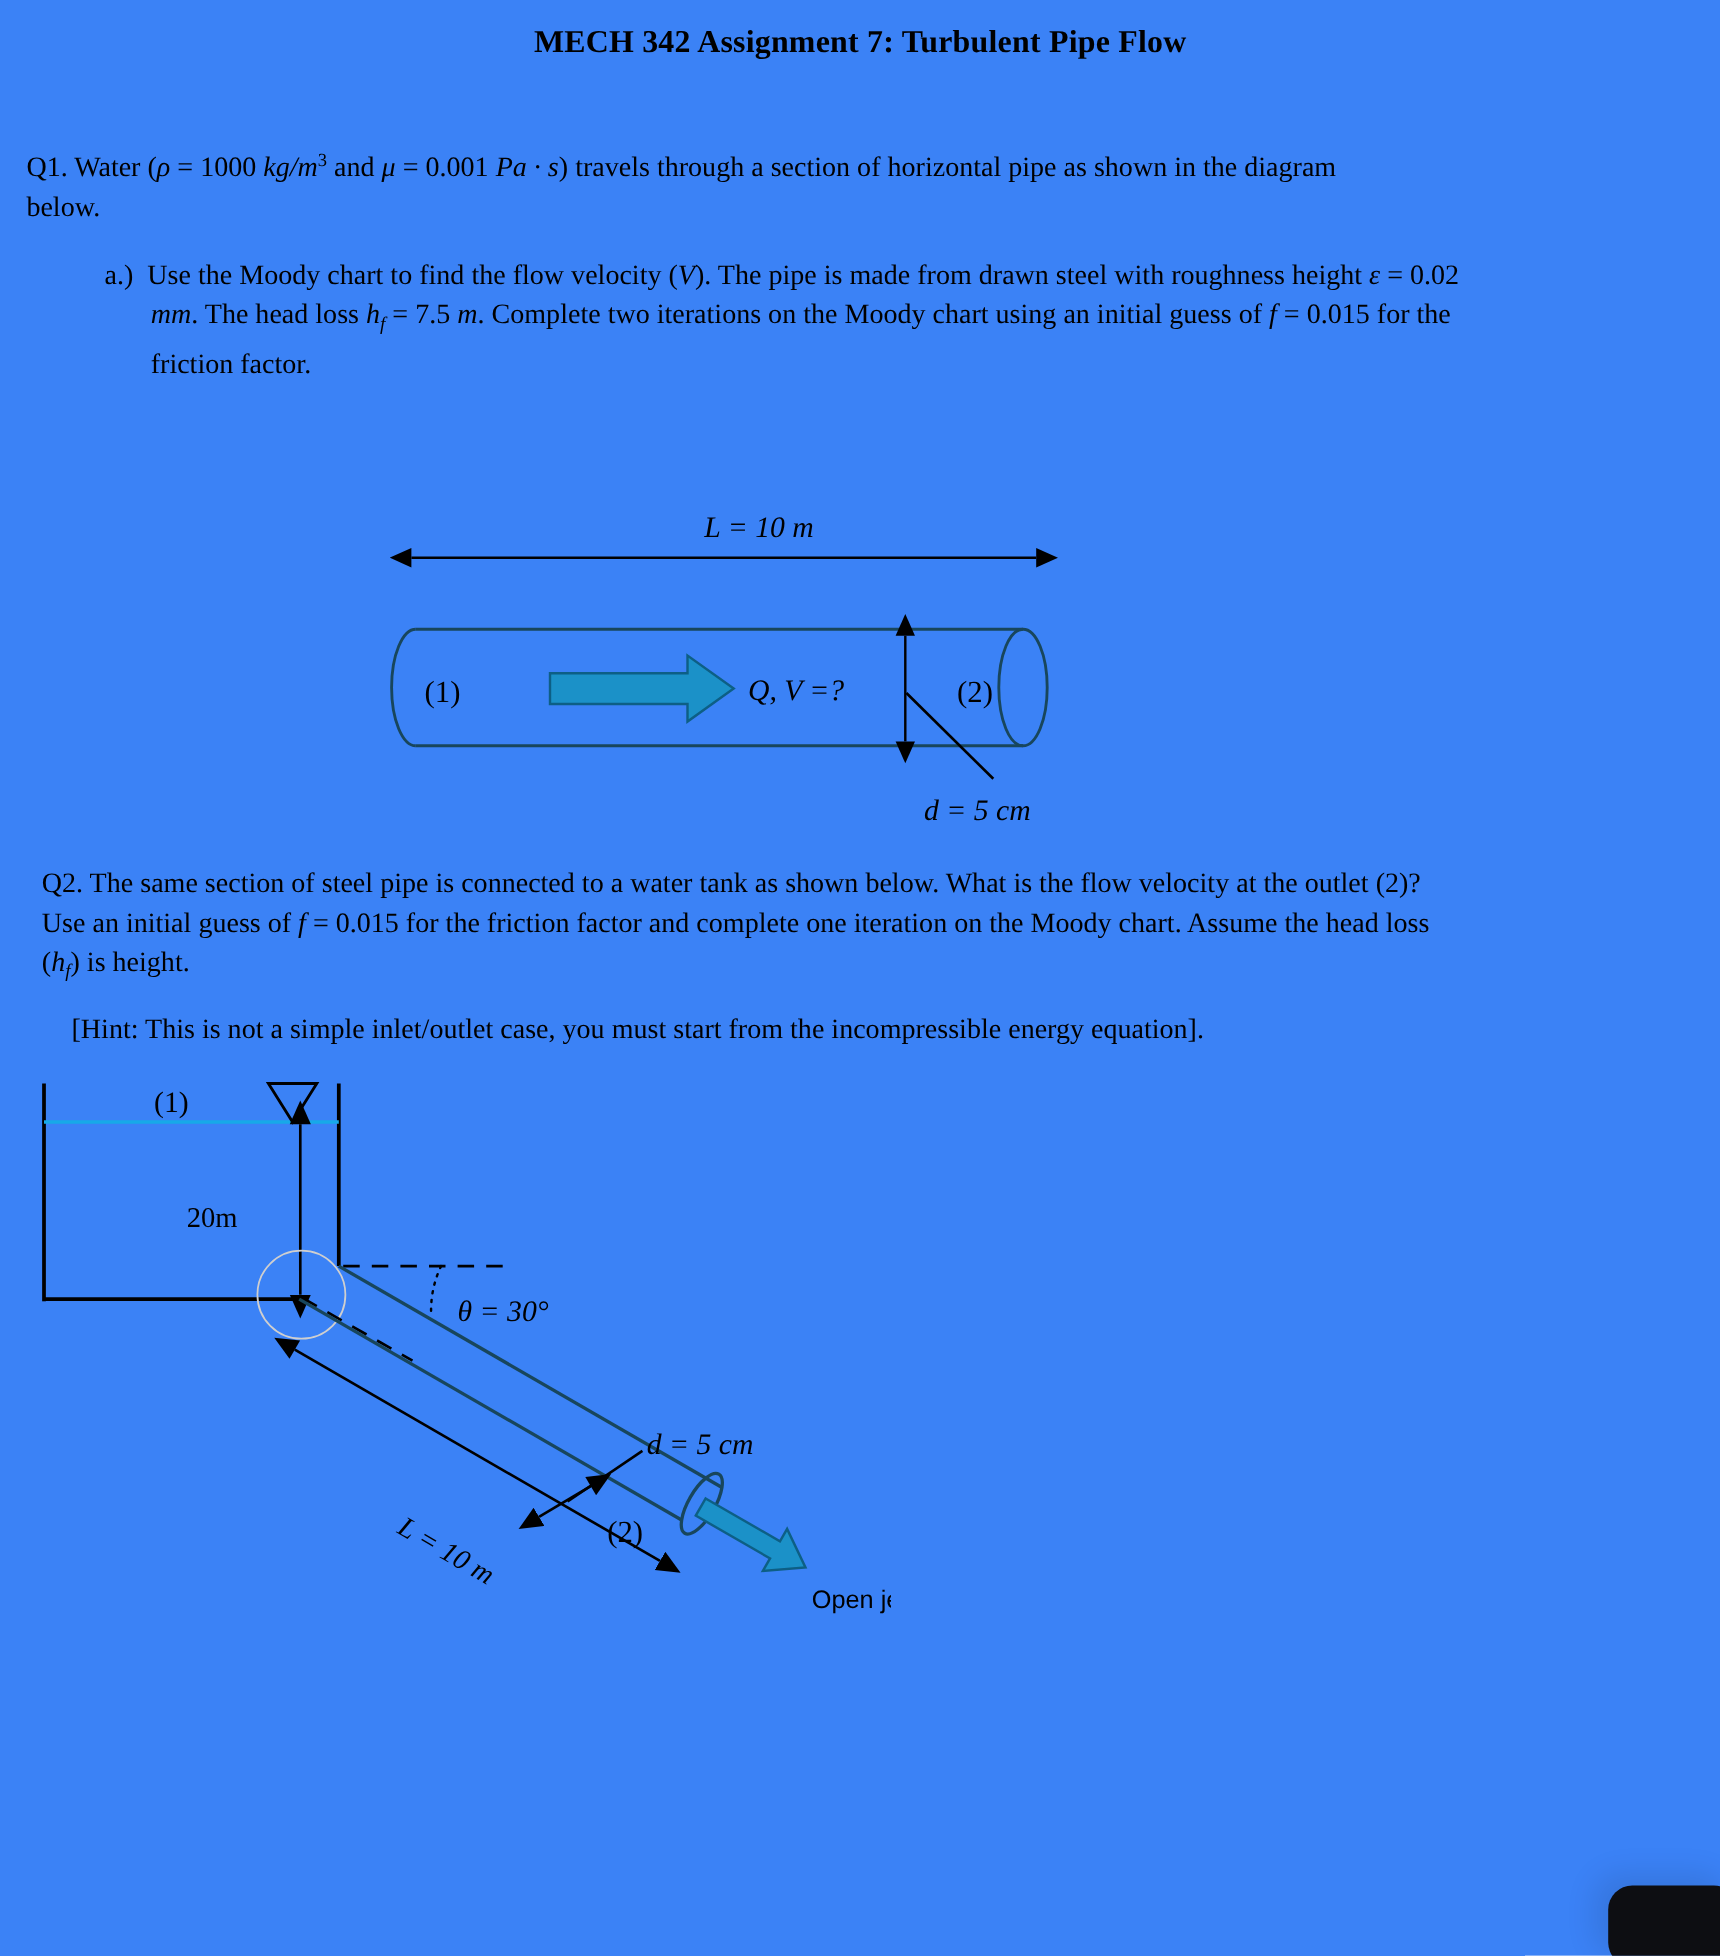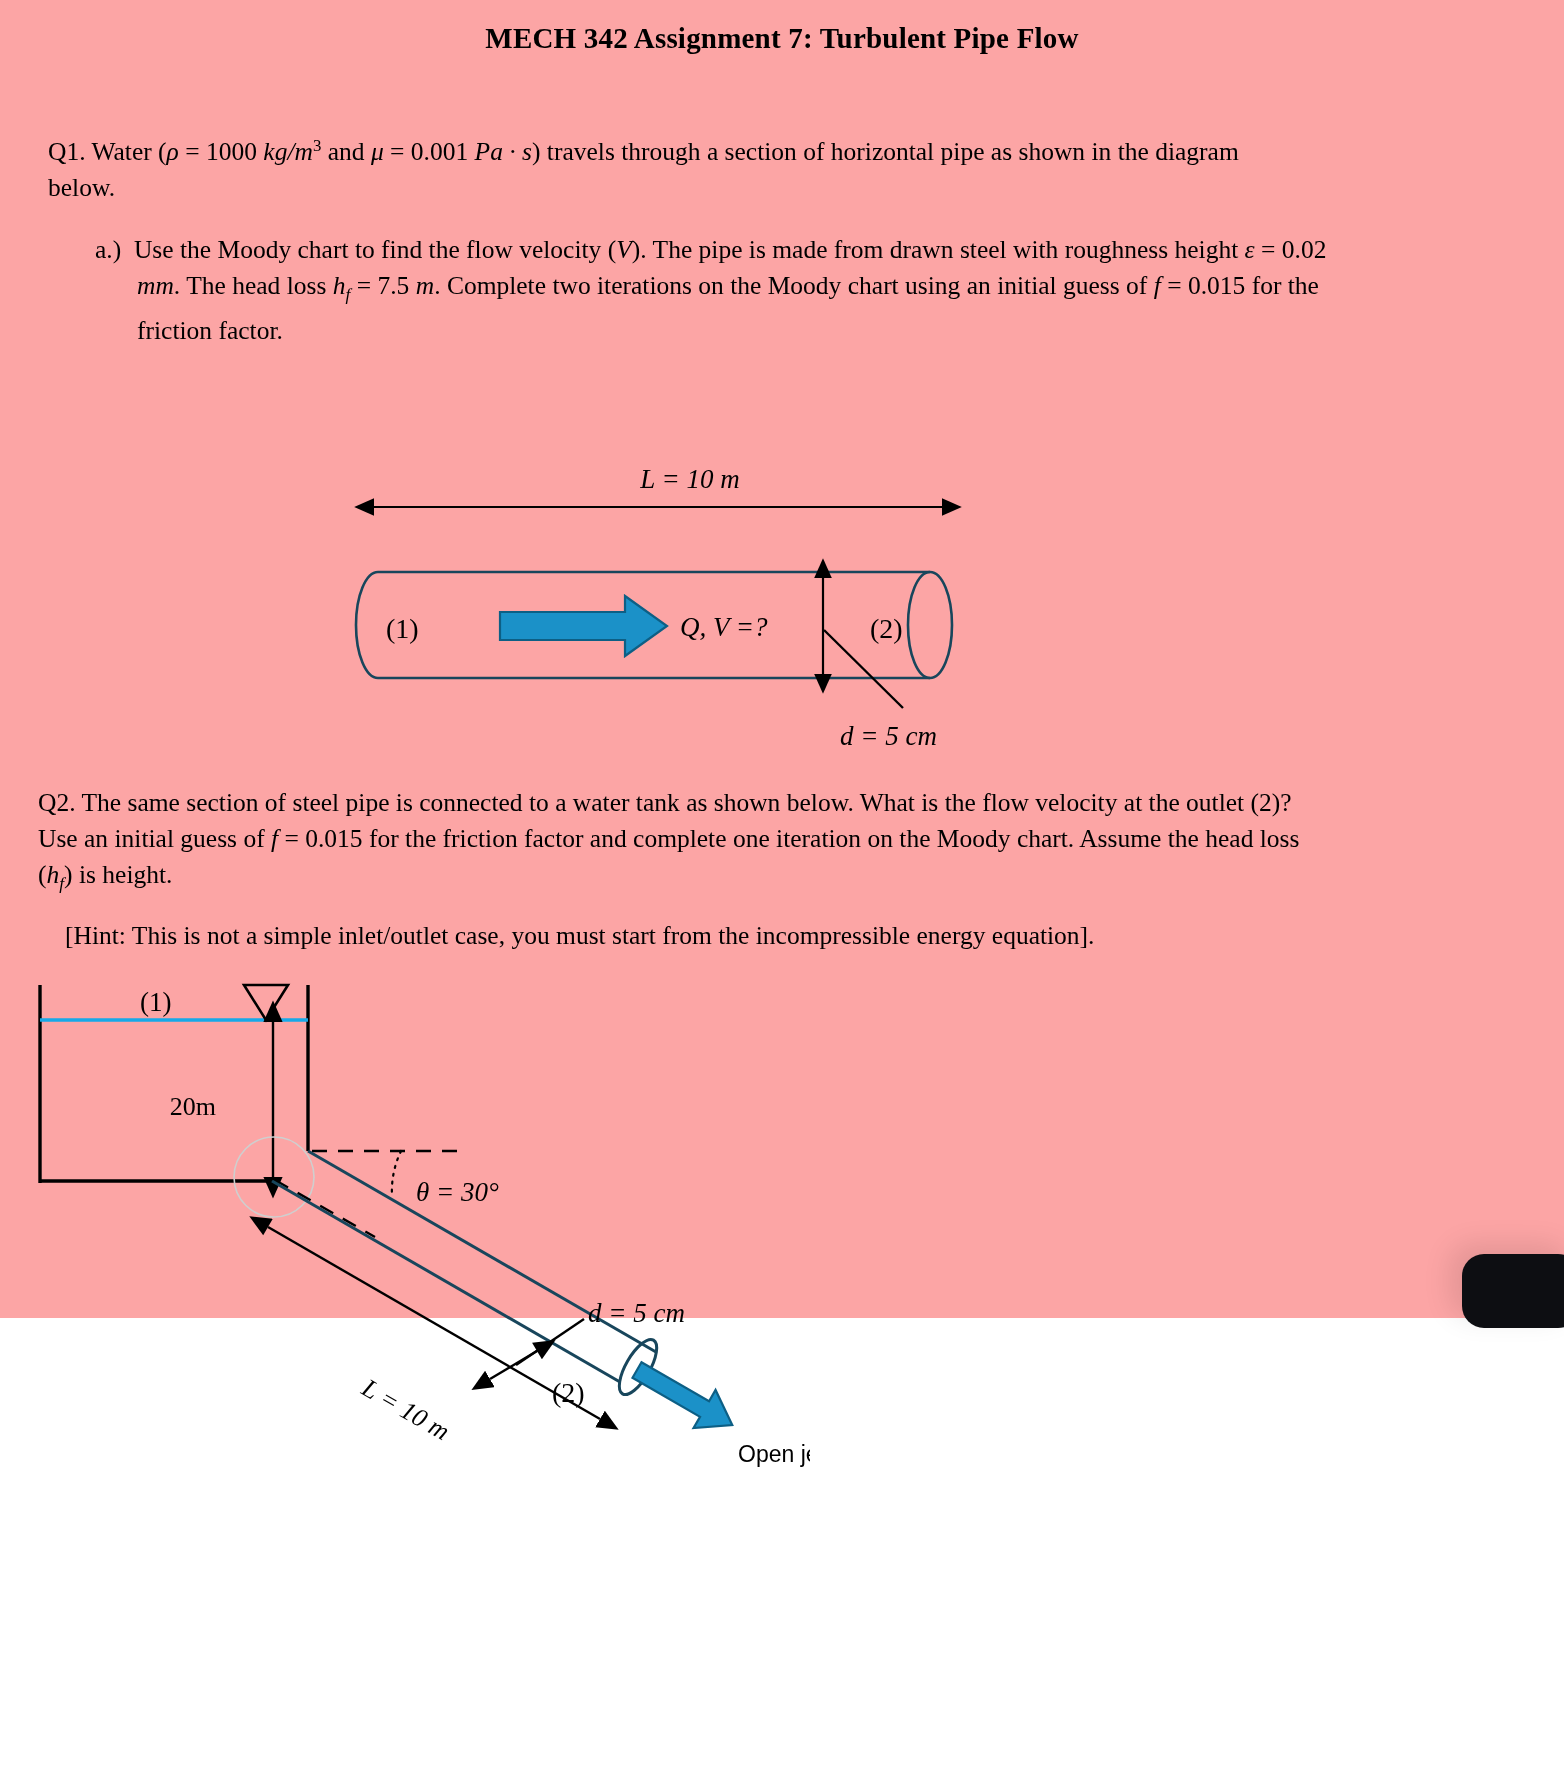--- a/index.html
+++ b/index.html
@@ -12,22 +12,22 @@
     height: 1778px;
     position: relative;
     font-family: "Liberation Serif", "DejaVu Serif", serif;
     color: #000000;
     overflow: hidden;
   }
 
   .page {
     position: relative;
     width: 1564px;
-    height: 1318px;
-    background: #fca5a5;
+    height: 1778px;
+    background: #3b82f6;
   }
 
   
   .doc-title {
     position: absolute;
     top: 22px;
     left: 0;
     width: 1564px;
     text-align: center;
     font-size: 29px;
@@ -47,21 +47,21 @@
     font-size: 0.68em;
     vertical-align: -0.32em;
     font-style: italic;
   }
   .sup {
     font-size: 0.66em;
     vertical-align: 0.52em;
   }
   .mathvar { font-style: italic; font-family: "Liberation Serif", serif; }
 
-  #q1-text { top: 128px; left: 48px; width: 1260px; }
+  #q1-text { top: 128px; left: 24px; width: 1260px; }
   #q1a-text { top: 232px; left: 95px; width: 1218px; padding-left: 42px; text-indent: -42px; }
   #q1b-text { top: 368px; left: 80px; width: 1218px; padding-left: 42px; text-indent: -42px; }
   #q2-text { top: 785px; left: 38px; width: 1288px; }
   #hint-text { top: 918px; left: 38px; width: 1288px; margin-left: 27px; }
 
   
   .diagram {
     position: absolute;
     display: block;
   }

